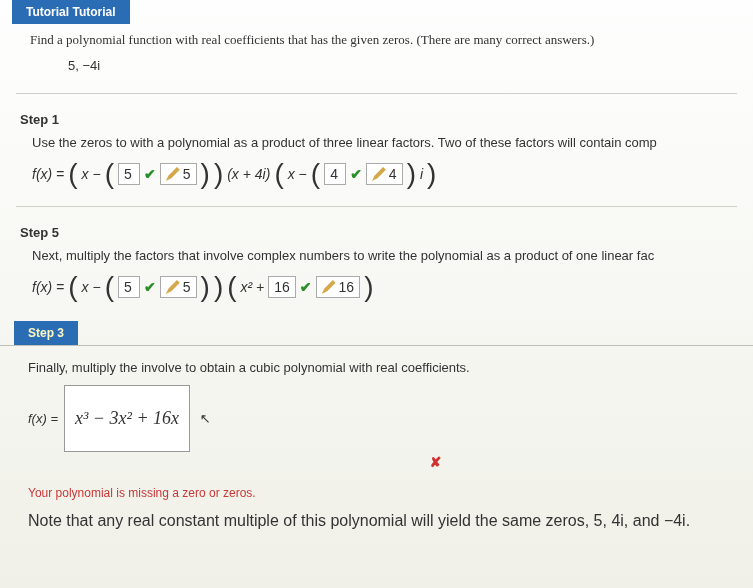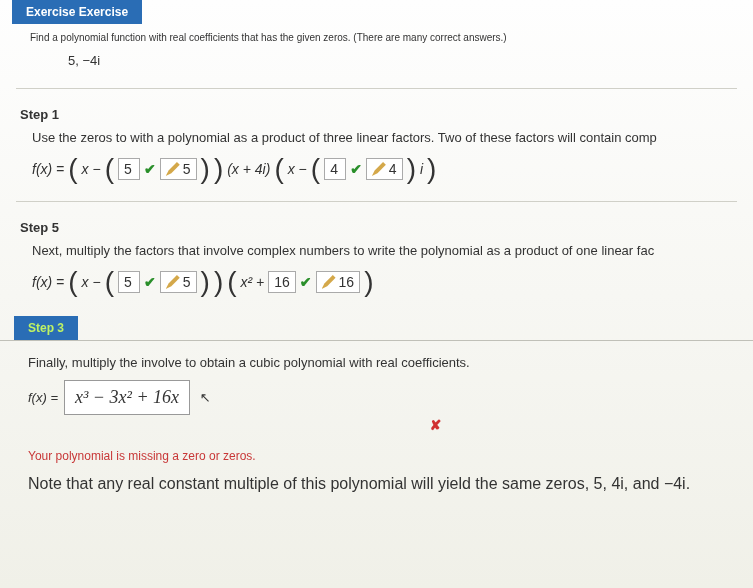--- a/index.html
+++ b/index.html
@@ -21,22 +21,23 @@
       background: #2a6db5;
       color: white;
       padding: 5px 14px;
       font-weight: bold;
       font-size: 12px;
       display: inline-block;
       margin-left: 12px;
     }
     .prompt {
       padding: 8px 20px 6px 30px;
-      font-size: 10px;
+      font-size: 13px;
       color: #333;
+      font-family: Liberation Serif, serif;
     }
     .zeros {
       padding: 4px 20px 14px 68px;
       font-size: 13px;
     }
     .hr {
       border: none;
       border-top: 1px solid #d0d0c8;
       margin: 6px 16px;
     }
@@ -85,39 +86,39 @@
       clip-path: polygon(0 100%, 20% 60%, 80% 0, 100% 20%, 40% 80%);
     }
     .paren-lg {
       font-size: 28px;
       font-weight: normal;
       line-height: 1;
       font-style: normal;
     }
     .step3-header {
       background: #2a6db5;
-      color: #bef264;
+      color: #fef9c3;
       padding: 5px 14px;
       font-weight: bold;
       font-size: 12px;
       display: inline-block;
       margin-left: 14px;
     }
     .step3-bar {
       border-bottom: 1px solid #c0c0b8;
       margin-bottom: 4px;
       padding-top: 8px;
     }
     .step3-body {
       padding: 10px 20px 10px 28px;
     }
     .big-input {
       background: #fff;
       border: 1px solid #999;
-      padding: 6px 10px;
+      padding: 22px 10px;
       font-family: 'Times New Roman', serif;
       font-size: 18px;
       display: inline-block;
     }
     .cross {
       color: #d03030;
       font-weight: bold;
       font-size: 14px;
       text-align: center;
       margin: 2px 0 2px 110px;
@@ -133,21 +134,21 @@
     .note {
       font-size: 16px;
       margin-top: 12px;
       color: #333;
     }
   </style>
 </head>
 <body>
 
 <div class="container">
-  <div class="header-tab">Exercise Exercise</div>
+  <div class="header-tab">Tutorial Tutorial</div>
   <div class="prompt">Find a polynomial function with real coefficients that has the given zeros. (There are many correct answers.)</div>
   <div class="zeros">5, −4i</div>
 
   <hr class="hr">
 
   
   <div class="step">
     <div class="step-title">Step 1</div>
     <div class="step-text">Use the zeros to with a polynomial as a product of three linear factors. Two of these factors will contain comp</div>
     <div class="equation">

